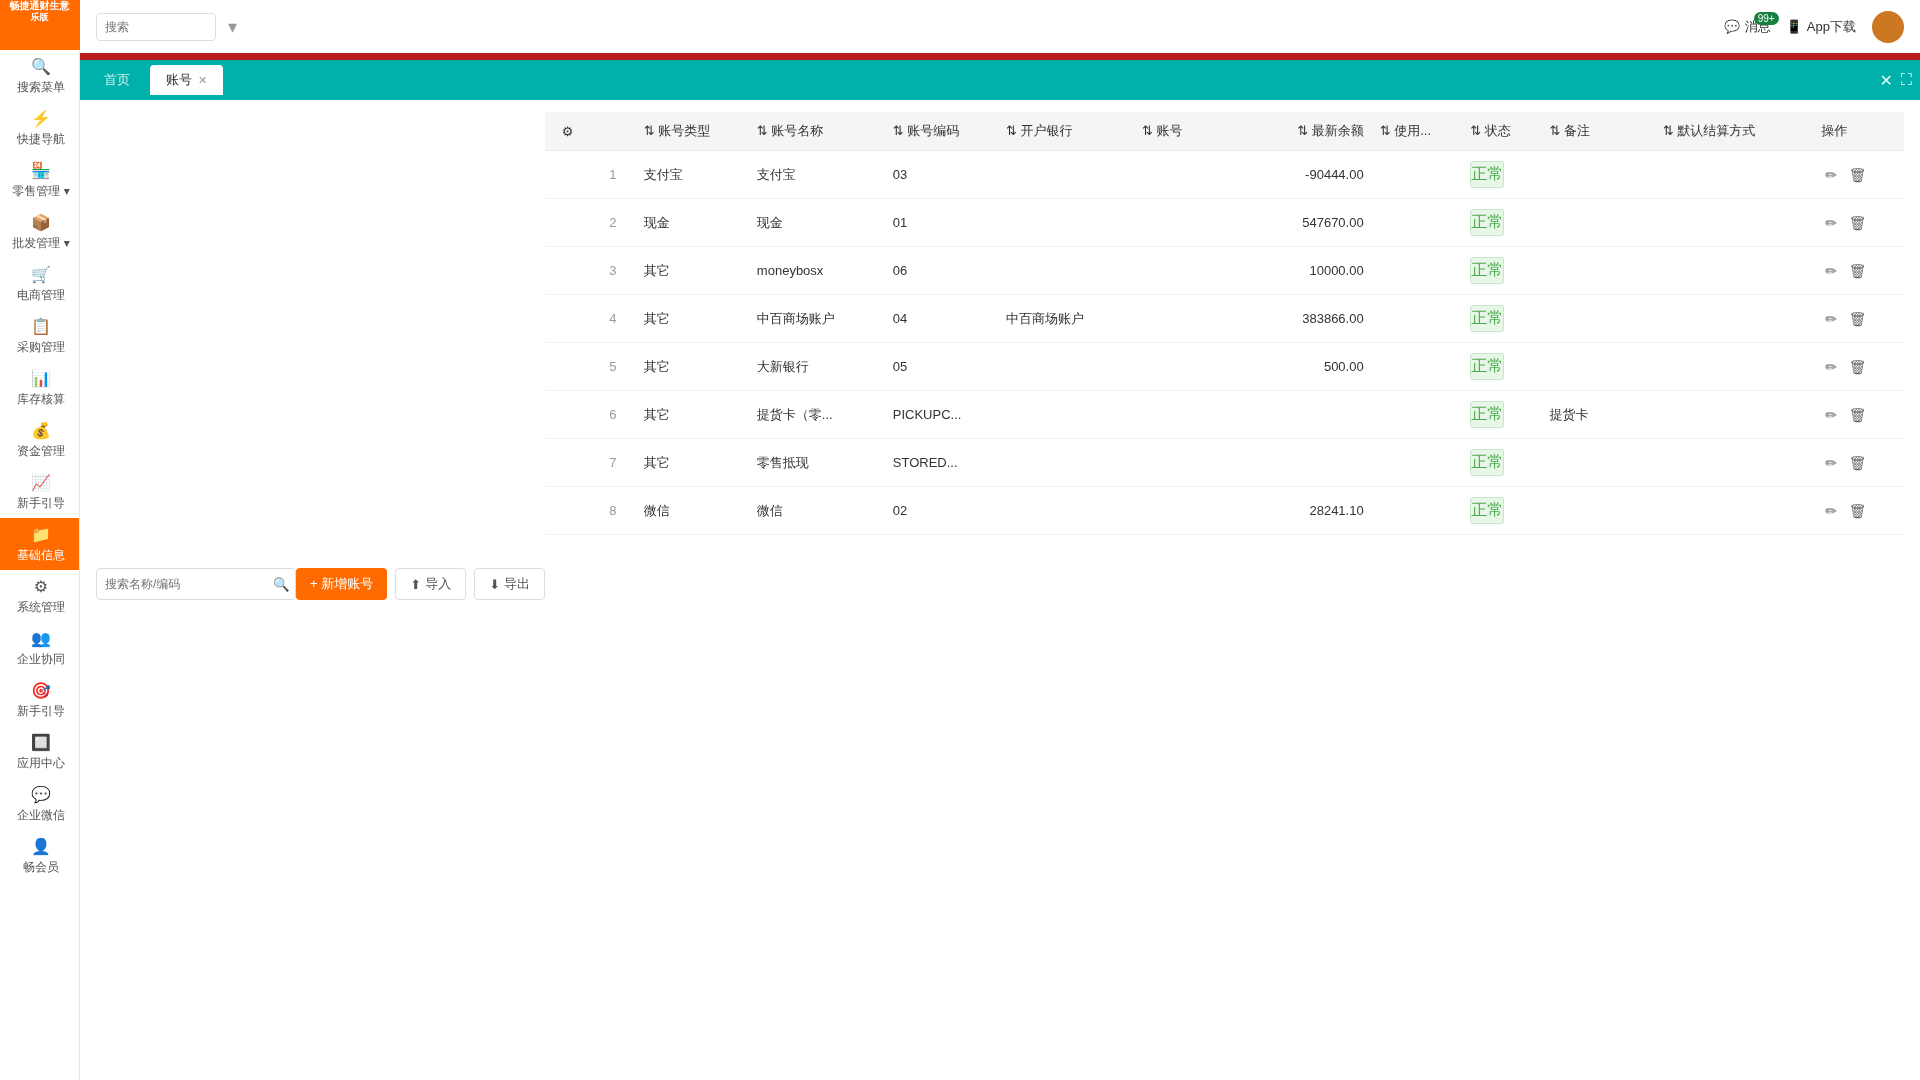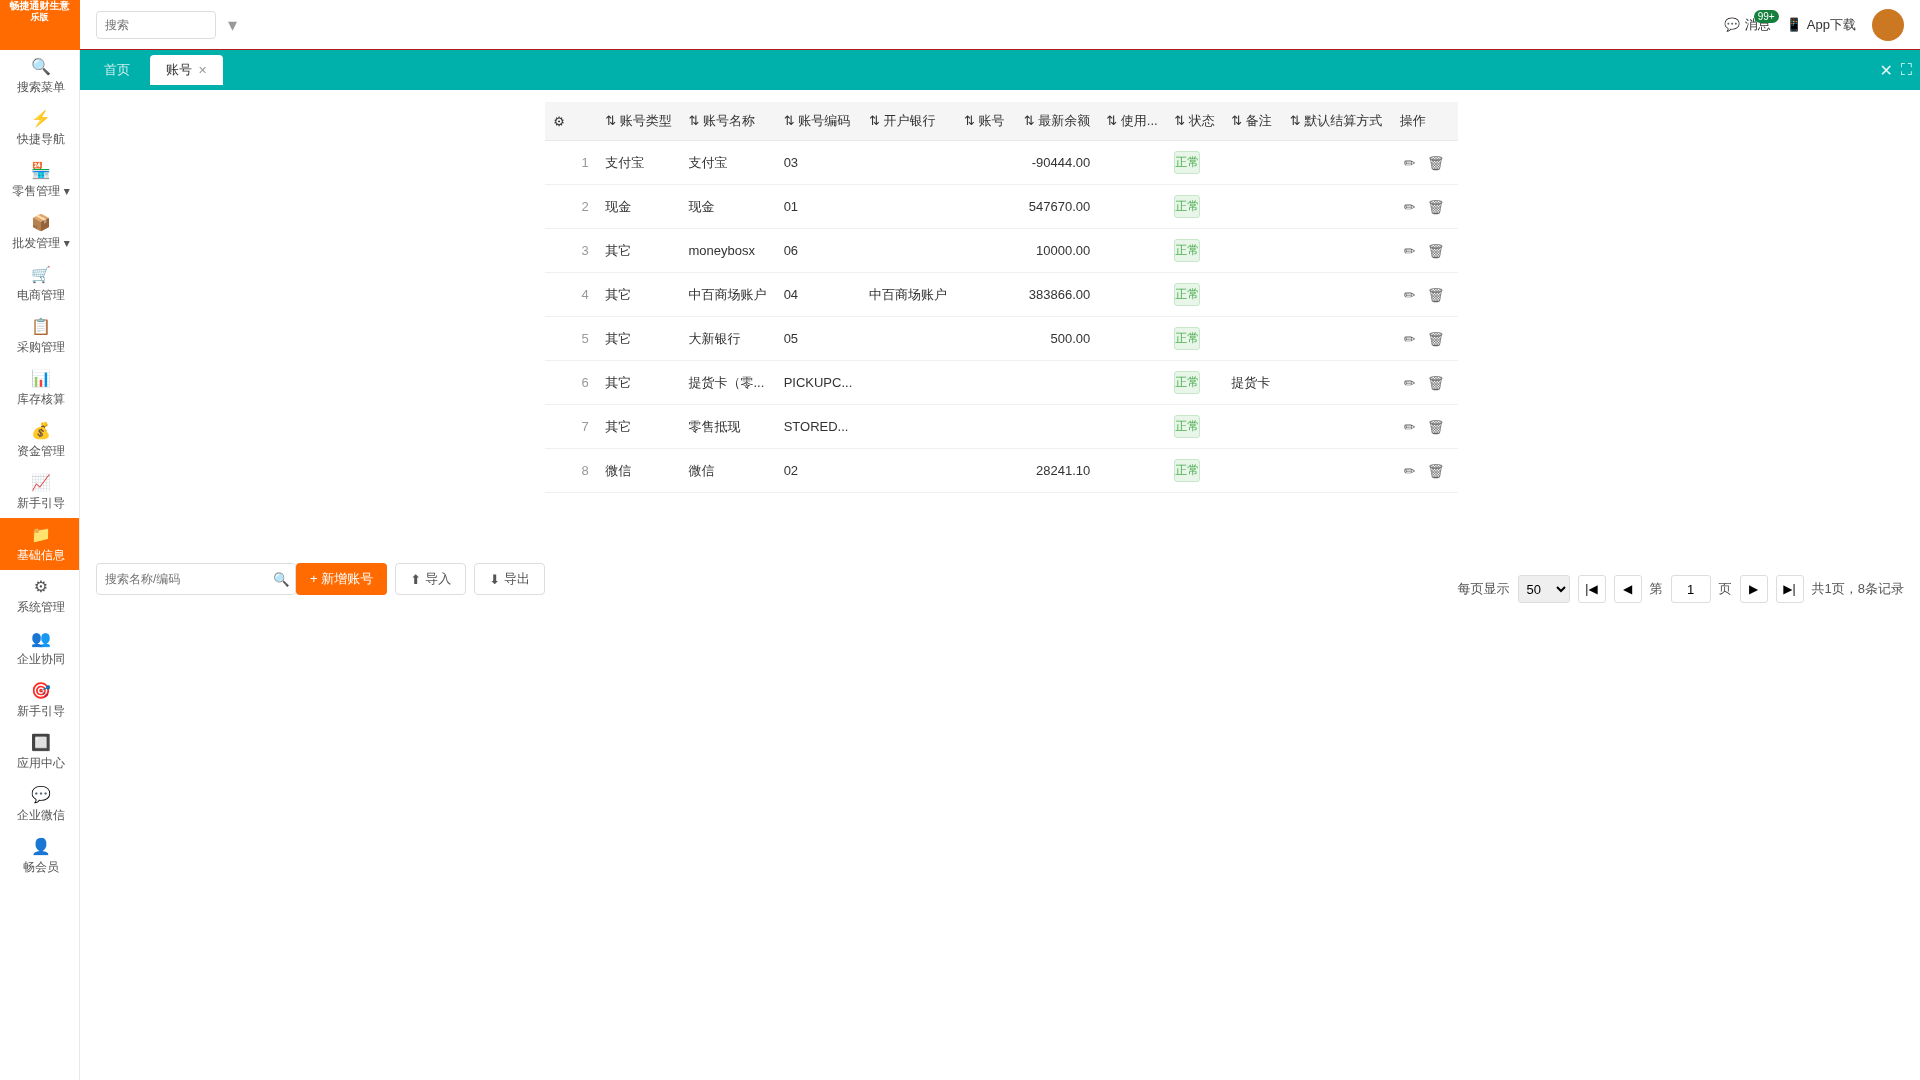--- a/index.html
+++ b/index.html
@@ -52,27 +52,27 @@
     
     .main {
       flex: 1;
       display: flex;
       flex-direction: column;
       overflow: hidden;
     }
 
     
     .top-header {
-      height: 50px;
+      height: 60px;
       background: #fff;
       display: flex;
       align-items: center;
       justify-content: space-between;
       padding: 0 16px;
-      border-bottom: 1px solid #b91c1c;
+      border-bottom: 7px solid #b91c1c;
       flex-shrink: 0;
     }
     .top-header-left {
       display: flex;
       align-items: center;
       gap: 12px;
     }
     .search-bar {
       width: 120px;
       height: 28px;
@@ -267,21 +267,21 @@
     td {
       padding: 10px 8px;
       border-bottom: 1px solid #f0f0f0;
       color: #333;
       white-space: nowrap;
     }
     .status-badge {
       display: inline-block;
       padding: 2px 0;
       border-radius: 3px;
-      font-size: 12px;
+      font-size: 16px;
       background: #e8f5e9;
       color: #4caf50;
       border: 1px solid #c8e6c9;
     }
     .action-btn {
       background: none;
       border: none;
       cursor: pointer;
       color: #666;
       font-size: 14px;
@@ -637,30 +637,15 @@
     <td class="col-default"></td>
     <td class="col-action">
       <button class="action-btn">✏</button>
       <button class="action-btn">🗑</button>
     </td>
   </tr>
           </tbody>
       </table>
     </div>
 
-    <div class="pagination">
-      <span>每页显示</span>
-      <select>
-        <option>50</option>
-        <option>100</option>
-      </select>
-      <button class="page-btn">|◀</button>
-      <button class="page-btn">◀</button>
-      <span>第</span>
-      <input class="page-input" type="text" value="1" style="">
-      <span>页</span>
-      <button class="page-btn">▶</button>
-      <button class="page-btn">▶|</button>
-      <span>共1页，8条记录</span>
-    </div>
 
   </div>
 </div>
 
 </body></html>

